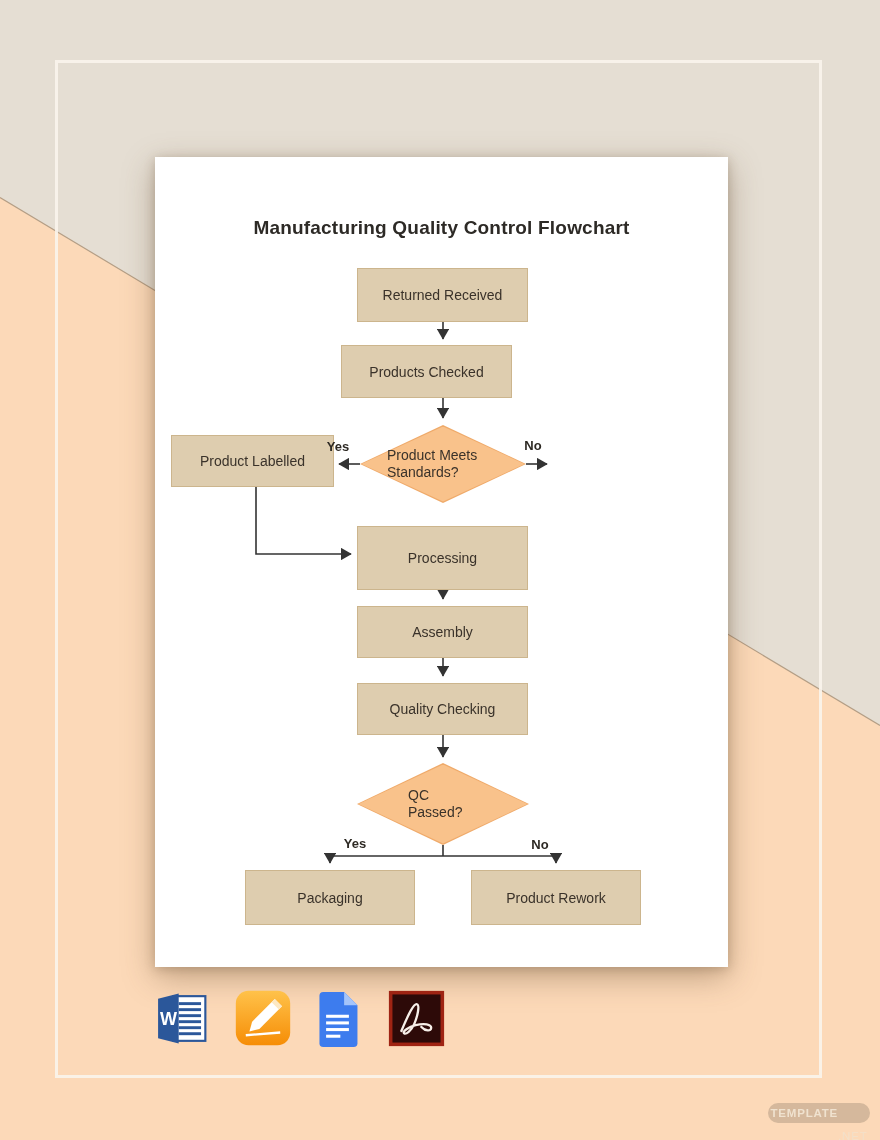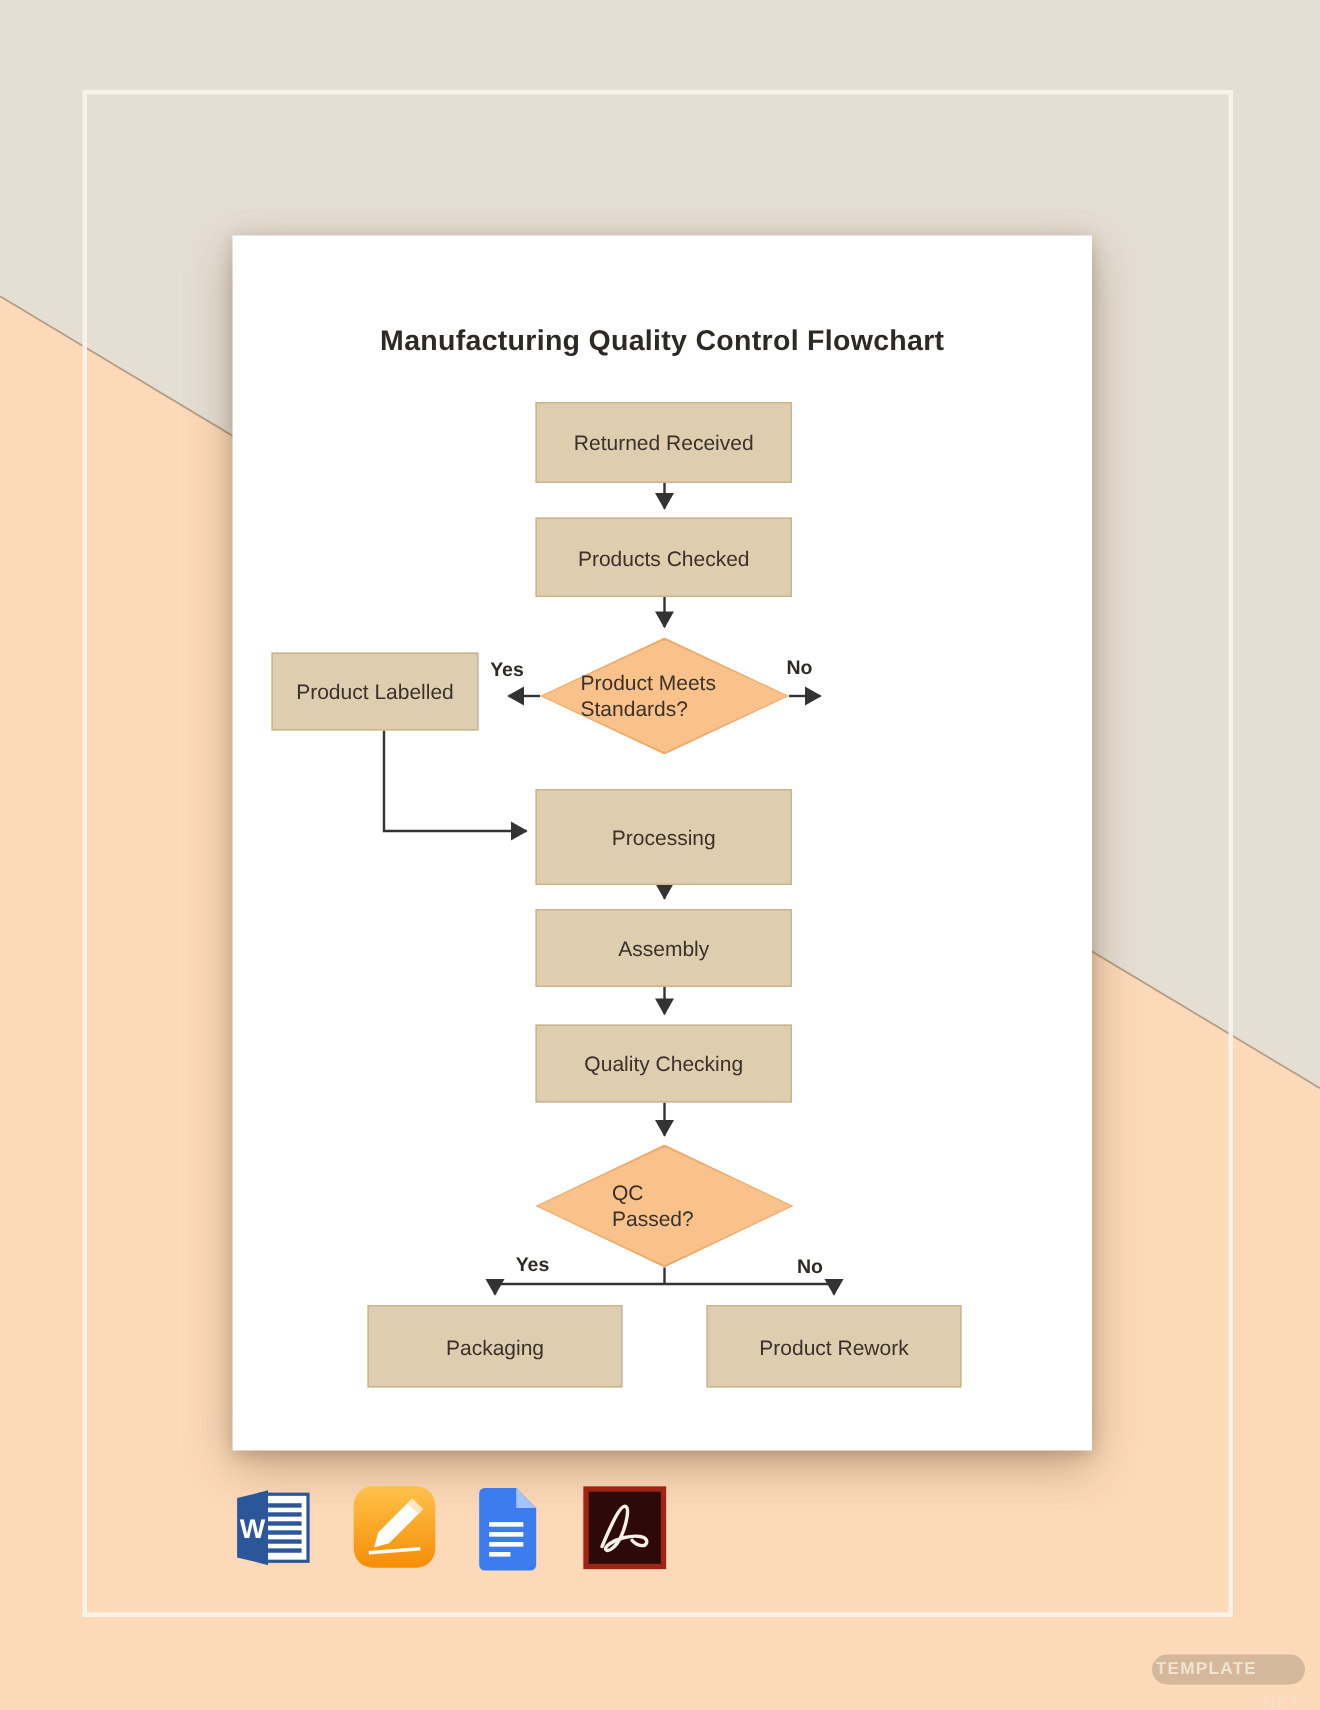--- a/index.html
+++ b/index.html
@@ -92,29 +92,29 @@
     <path d="M288,501 V519" marker-end="url(#arr)"></path>
     <path d="M288,578 V600" marker-end="url(#arr)"></path>
     <path d="M288,688 V699"></path>
     <path d="M175,699 H401"></path>
     <path d="M175,699 V706" marker-end="url(#arr)"></path>
     <path d="M401,699 V706" marker-end="url(#arr)"></path>
   </svg>
 
   <div class="fc-box" style="left:202px;top:111px;width:171px;height:54px">Returned Received</div>
 
-  <div class="fc-box" style="left:202px;top:188px;width:171px;height:53px">Products Checked</div>
+  <div class="fc-box" style="left:186px;top:188px;width:171px;height:53px">Products Checked</div>
 
   <div class="diamond" style="left:205px;top:268px;width:166px;height:78px">
     <div class="d-outer"></div>
     <div class="d-inner"></div>
     <div class="d-label" style="width:112px">Product Meets Standards?</div>
   </div>
 
-  <div class="fc-box" style="left:26px;top:278px;width:138px;height:52px">Product Labelled</div>
+  <div class="fc-box" style="left:16px;top:278px;width:163px;height:52px">Product Labelled</div>
 
 
   <div class="fc-box" style="left:202px;top:369px;width:171px;height:64px">Processing</div>
 
   <div class="fc-box" style="left:202px;top:449px;width:171px;height:52px">Assembly</div>
 
   <div class="fc-box" style="left:202px;top:526px;width:171px;height:52px">Quality Checking</div>
 
   <div class="diamond" style="left:202px;top:606px;width:172px;height:82px">
     <div class="d-outer"></div>

